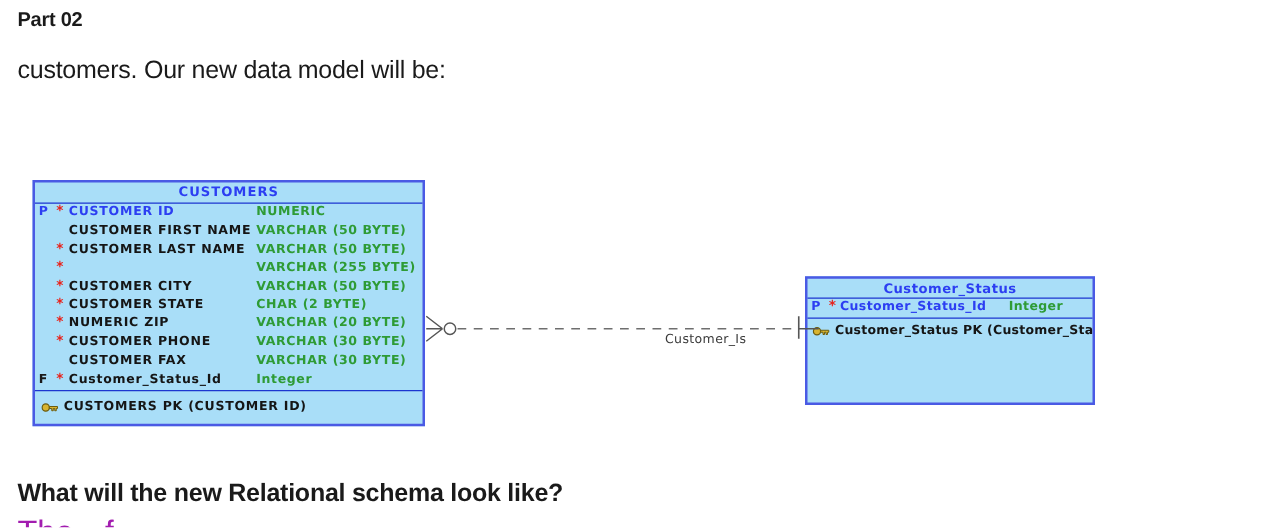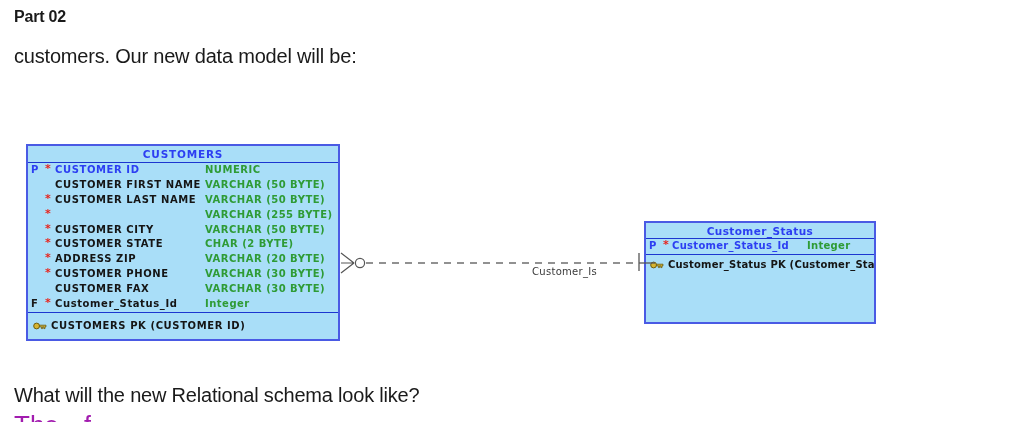--- a/index.html
+++ b/index.html
@@ -2,21 +2,21 @@
 <html><head>
 <meta charset="utf-8">
 <style>
   * { margin:0; padding:0; box-sizing:border-box; }
   html,body { width:1024px; height:422px; background:#ffffff; overflow:hidden; }
   body { position:relative; font-family:"Liberation Sans", sans-serif; color:#1a1a1a; }
 
   
   .doc-heading { position:absolute; left:14px; top:8px; font-size:16px; font-weight:bold; letter-spacing:-0.2px; }
   .doc-intro   { position:absolute; left:14px; top:41px; font-size:20px; line-height:30px; letter-spacing:-0.2px; white-space:nowrap; }
-  .doc-question{ position:absolute; left:14px; top:384px; font-size:20px; letter-spacing:-0.2px; white-space:nowrap; }
+  .doc-question{ position:absolute; left:14px; top:384px; font-size:20px; letter-spacing:-0.2px; white-space:nowrap;font-weight:bold; }
   .doc-clipped { position:absolute; left:14px; top:410px; height:12px; overflow:hidden; font-size:26px; color:#a21caf; word-spacing:18px; white-space:nowrap; }
 
   
   .entity { position:absolute; background:#a9def8; border:2px solid #4a5ae4; font-family:"DejaVu Sans", sans-serif; }
   .entity .title { text-align:center; color:#2c3ef2; font-weight:bold; font-size:10.5px; letter-spacing:0.8px; border-bottom:1px solid #1c36d0; }
   .rows { position:relative; }
   .row { position:relative; }
   .flag  { position:absolute; left:3px;  font-size:10px; font-weight:bold; color:#1a1a1a; }
   .flag.pk { color:#2c3ef2; }
   .star  { position:absolute; left:17px; font-size:11px; font-weight:bold; color:#e8231c; top:-1px; }
@@ -86,21 +86,21 @@
       <span class="cname">CUSTOMER CITY</span>
       <span class="ctype">VARCHAR (50 BYTE)</span>
     </div>
     <div class="row">
       <span class="star">*</span>
       <span class="cname">CUSTOMER STATE</span>
       <span class="ctype">CHAR (2 BYTE)</span>
     </div>
     <div class="row">
       <span class="star">*</span>
-      <span class="cname">ADDRESS ZIP</span>
+      <span class="cname">NUMERIC ZIP</span>
       <span class="ctype">VARCHAR (20 BYTE)</span>
     </div>
     <div class="row">
       <span class="star">*</span>
       <span class="cname">CUSTOMER PHONE</span>
       <span class="ctype">VARCHAR (30 BYTE)</span>
     </div>
     <div class="row">
       <span class="star"></span>
       <span class="cname">CUSTOMER FAX</span>

